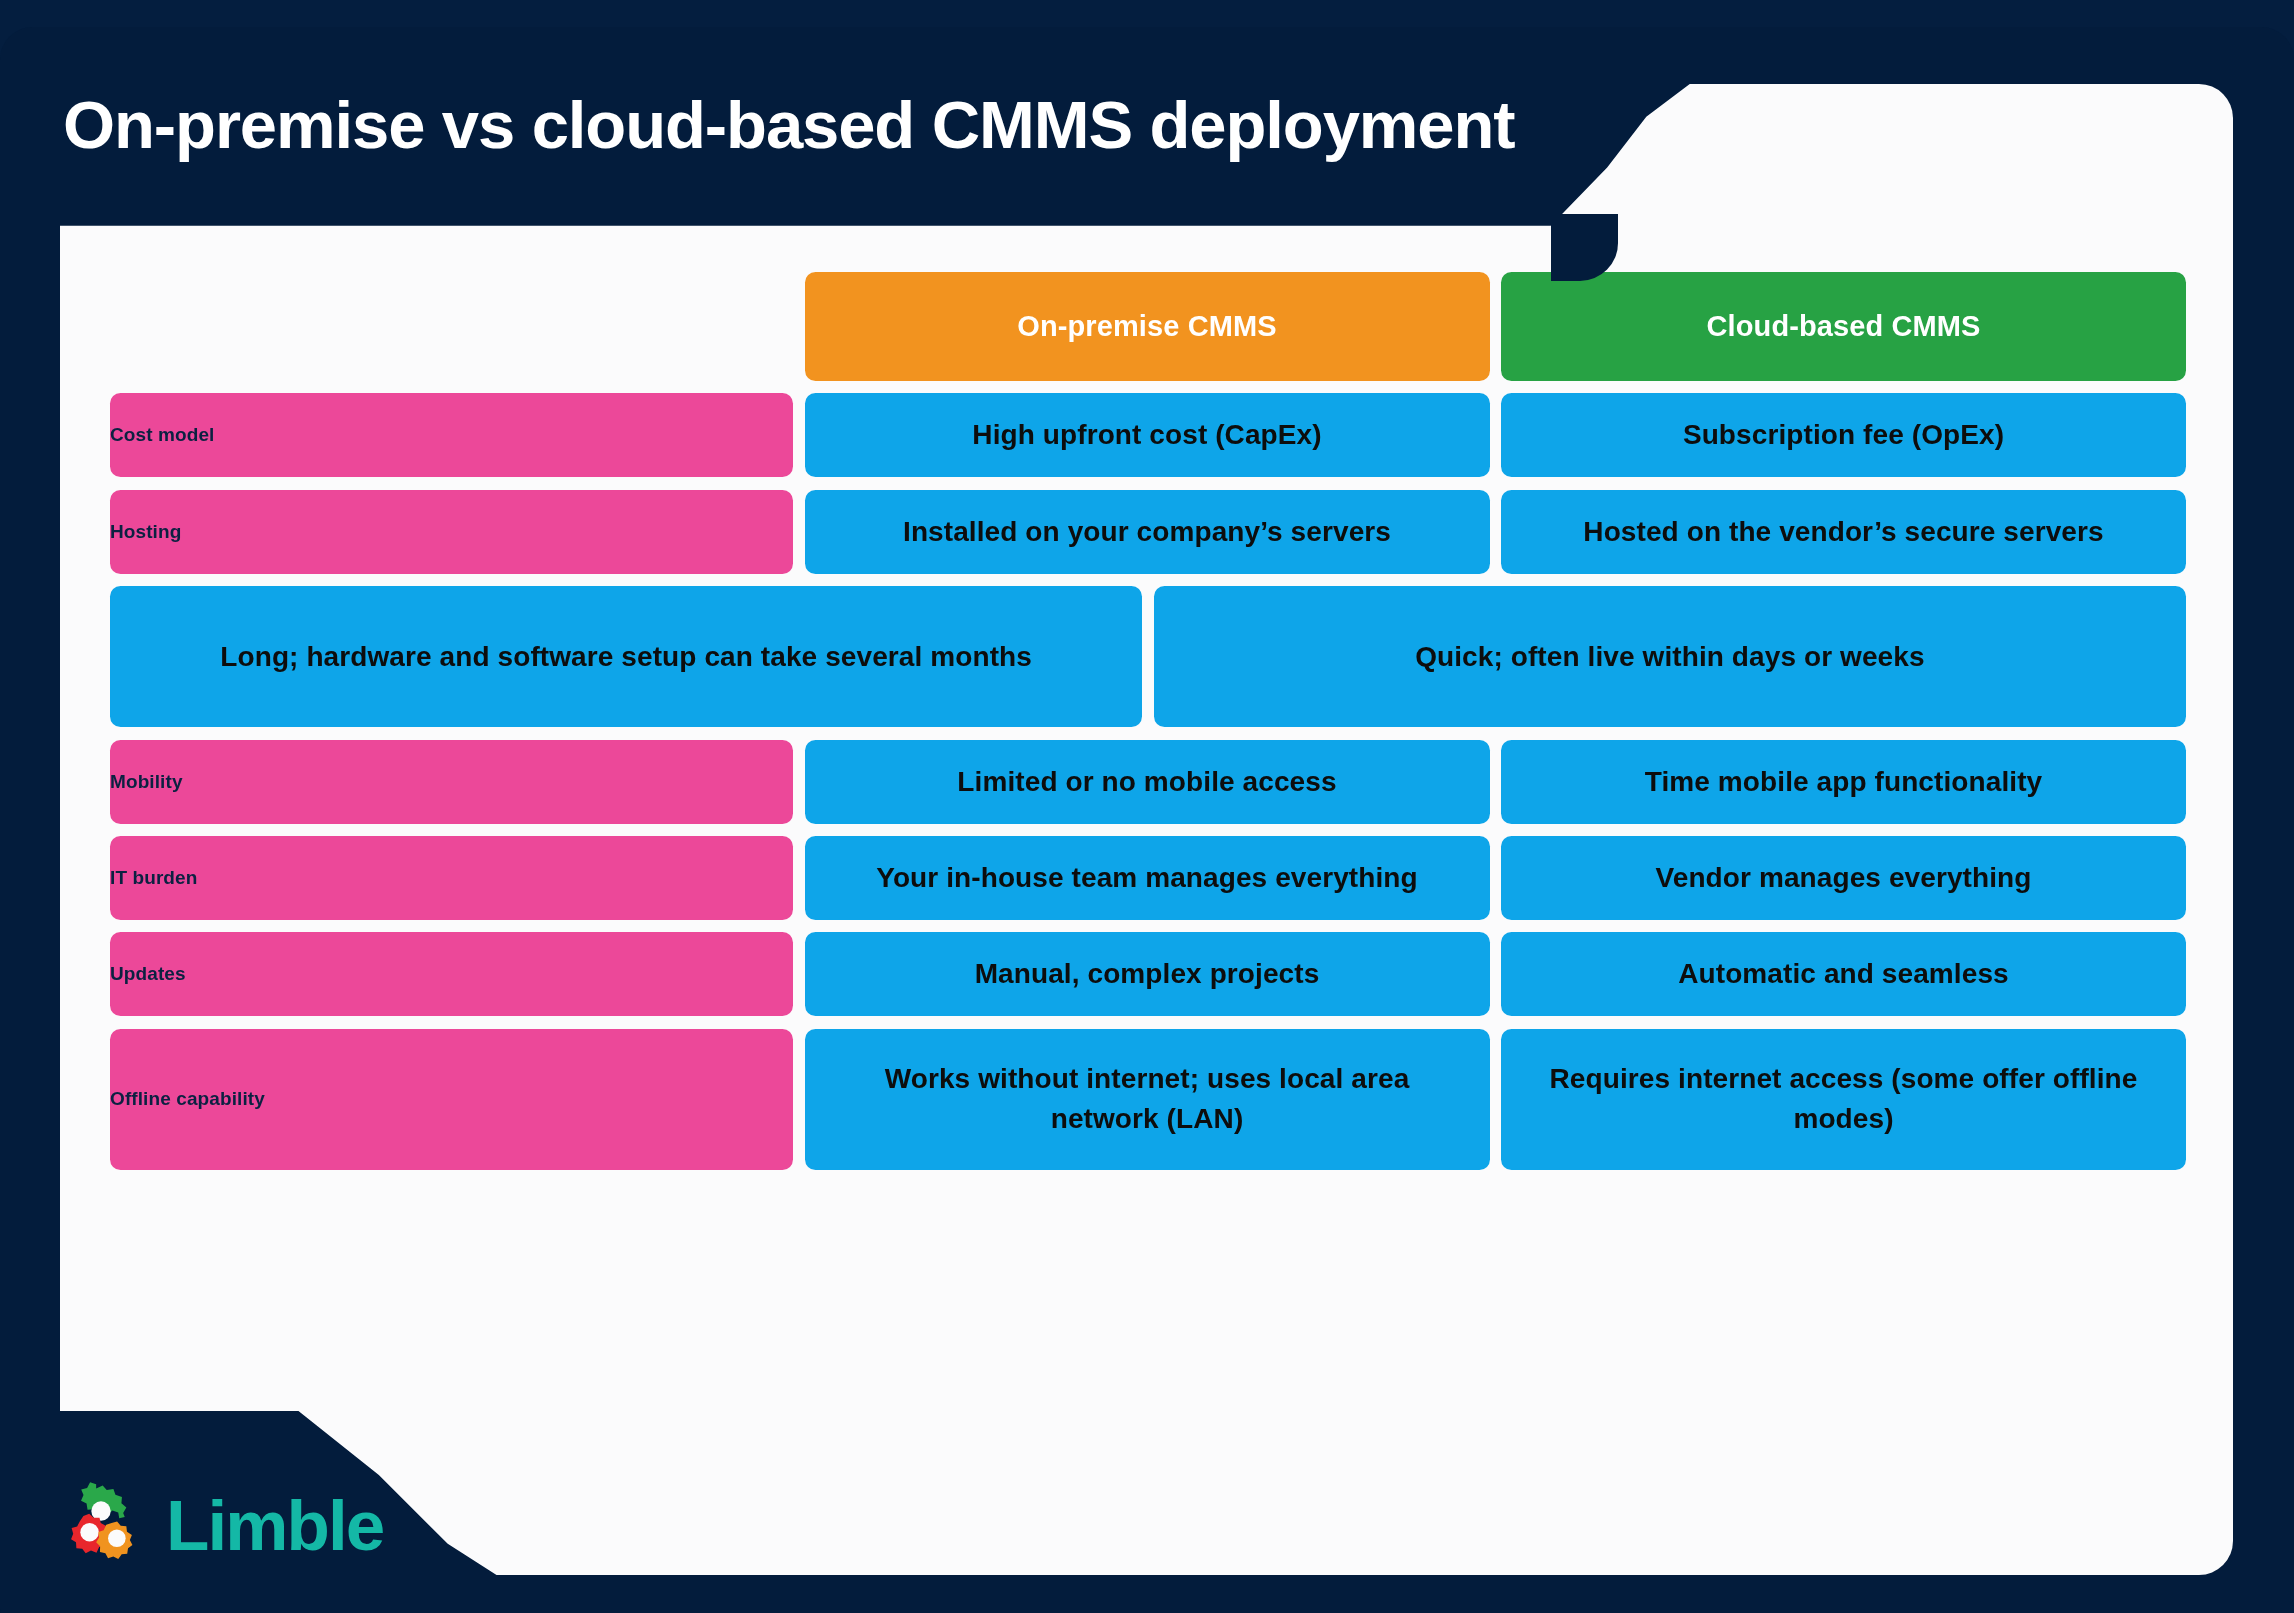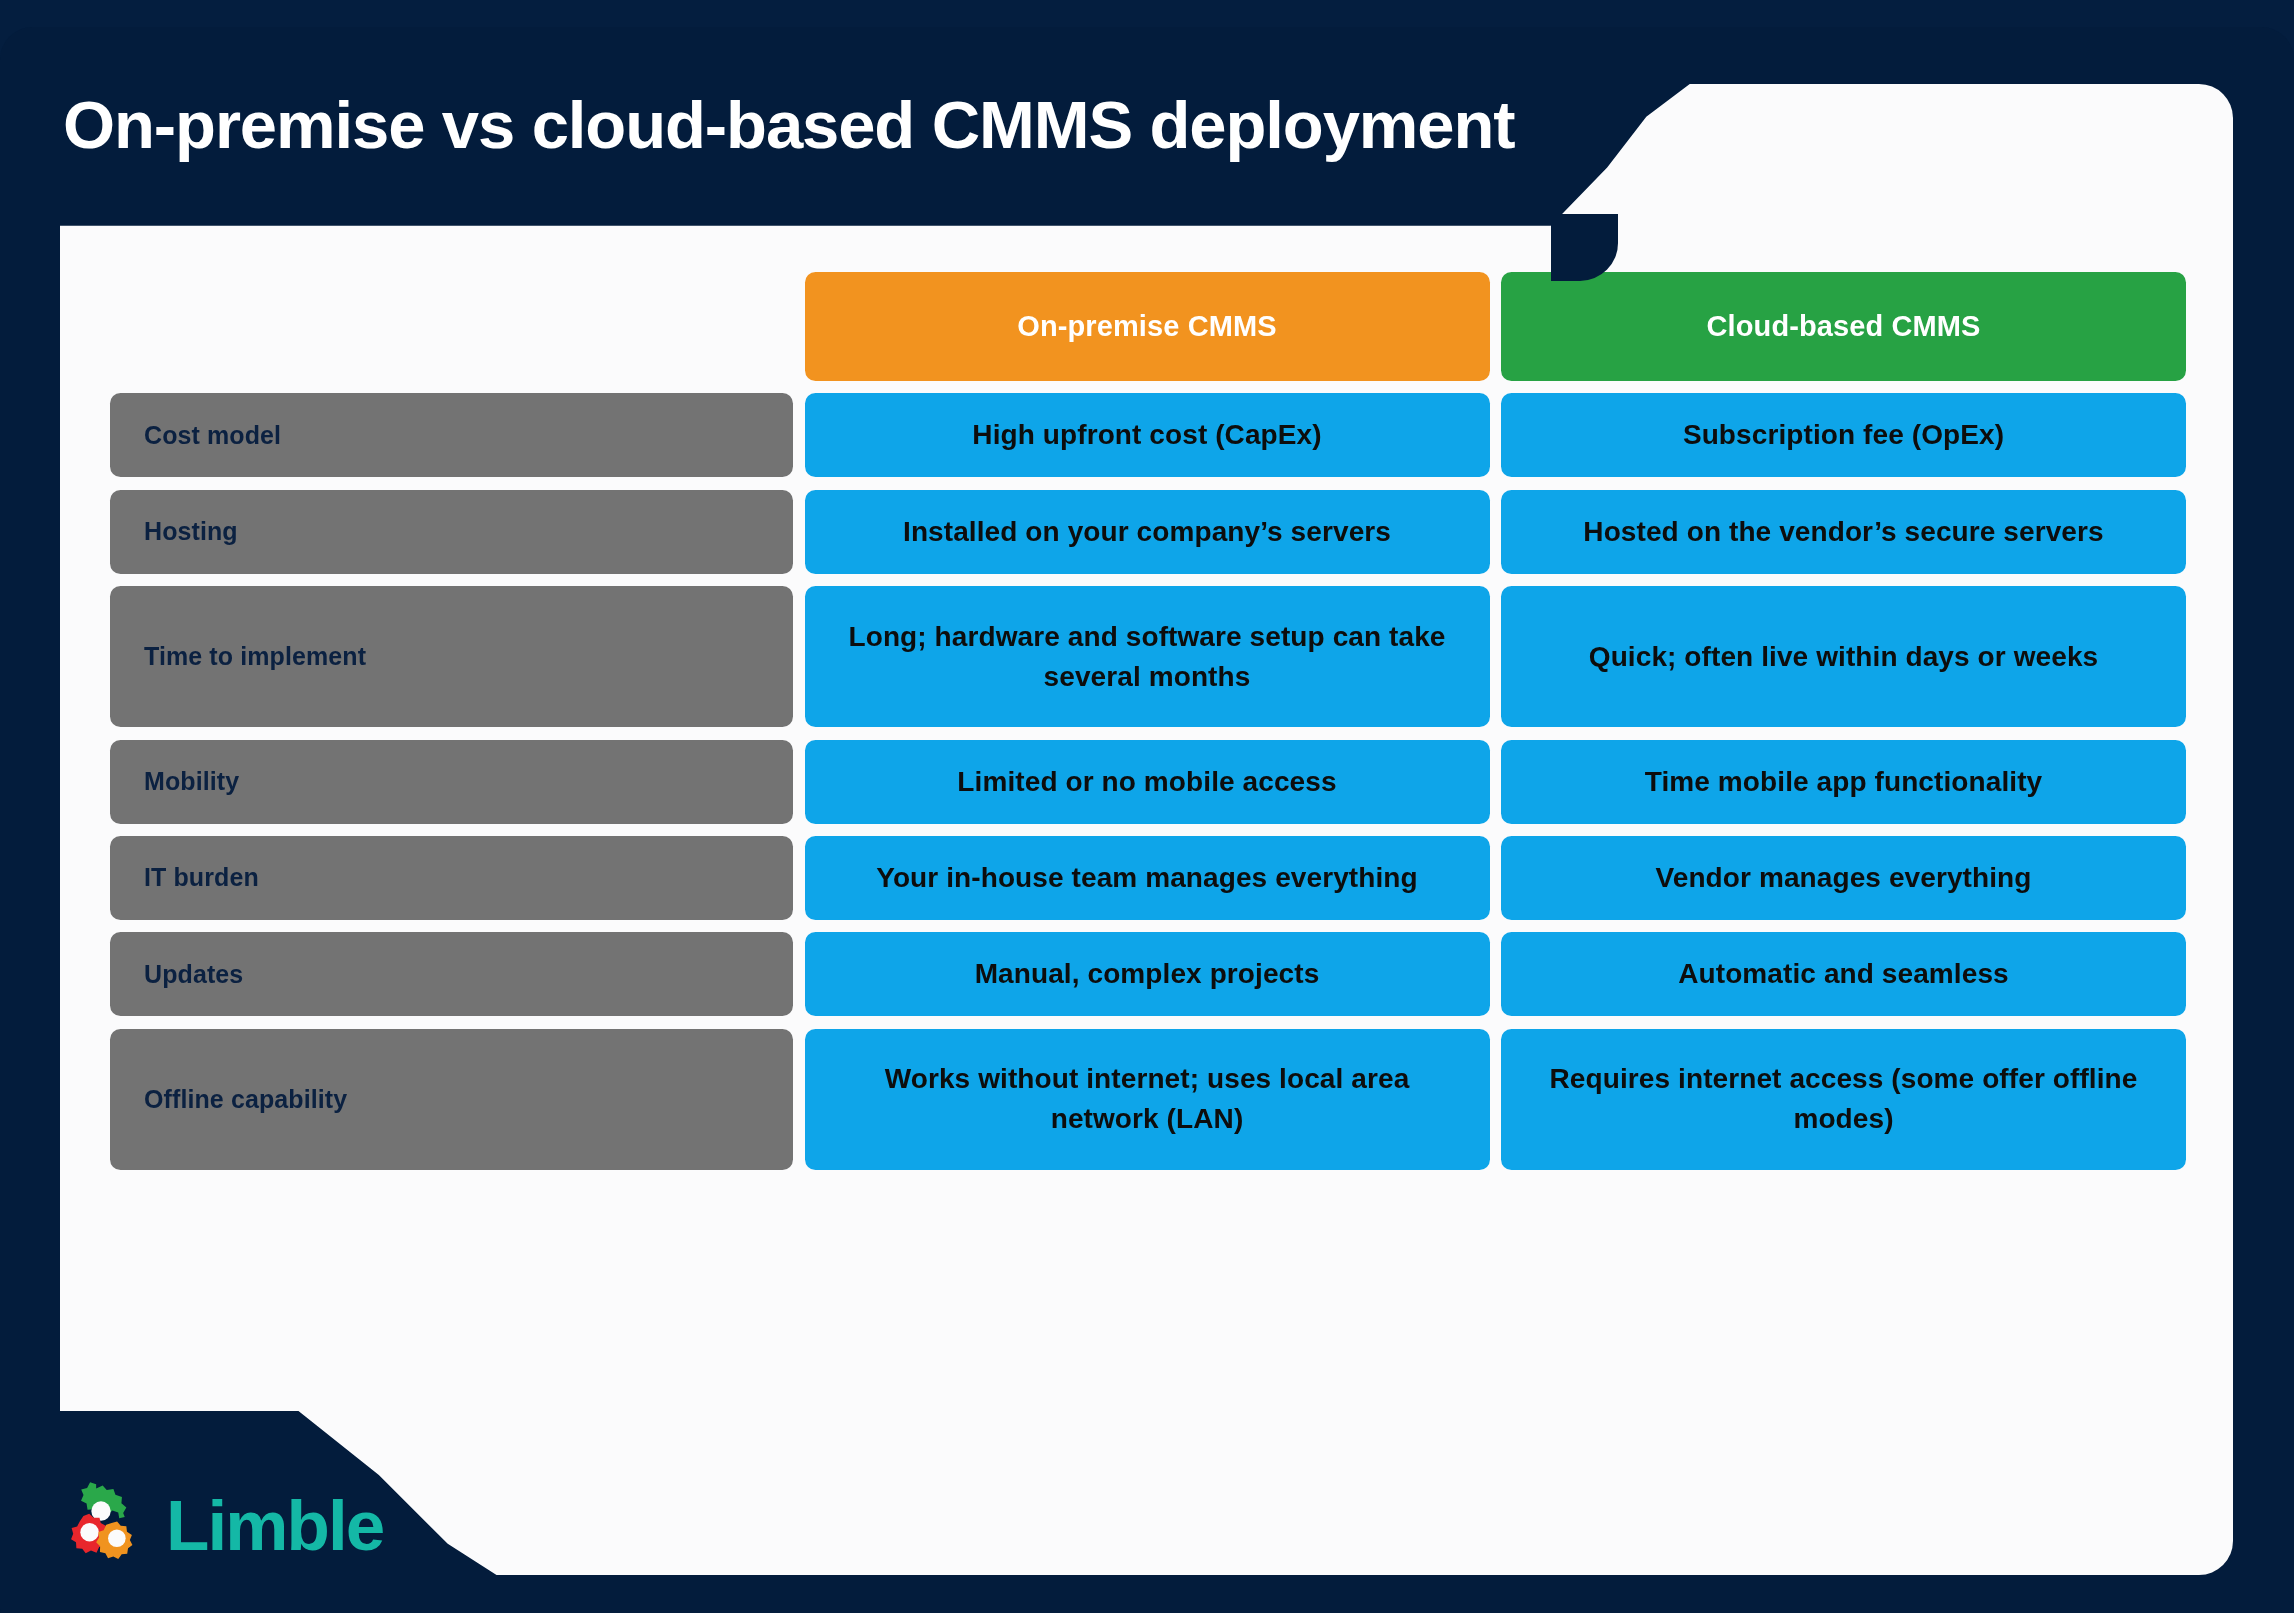--- a/index.html
+++ b/index.html
@@ -172,27 +172,26 @@
   .head-cloud  { background: #27a244; }
 
   .table-row {
     display: flex;
     gap: 11.5px;
     margin-bottom: 12.4px;
   }
   .cell-label {
     width: 683px;
     flex: 0 0 683px;
-    background: #737373;
+    background: #ec4899;
     border-radius: 10.5px;
     display: flex;
     align-items: center;
-    padding-left: 34px;
     color: #0b2141;
-    font-size: 25px;
+    font-size: 19px;
     font-weight: 700;
     letter-spacing: 0.1px;
   }
   .cell-value {
     flex: 1 1 0;
     background: #0ea5e9;
     border-radius: 10.5px;
     display: flex;
     align-items: center;
     justify-content: center;
@@ -232,21 +231,20 @@
       <div class="cell-value">Subscription fee (OpEx)</div>
     </div>
 
     <div class="table-row row-h1">
       <div class="cell-label">Hosting</div>
       <div class="cell-value">Installed on your company’s servers</div>
       <div class="cell-value">Hosted on the vendor’s secure servers</div>
     </div>
 
     <div class="table-row row-h2">
-      <div class="cell-label">Time to implement</div>
       <div class="cell-value">Long; hardware and software setup can take several months</div>
       <div class="cell-value">Quick; often live within days or weeks</div>
     </div>
 
     <div class="table-row row-h1">
       <div class="cell-label">Mobility</div>
       <div class="cell-value">Limited or no mobile access</div>
       <div class="cell-value">Time mobile app functionality</div>
     </div>
 

